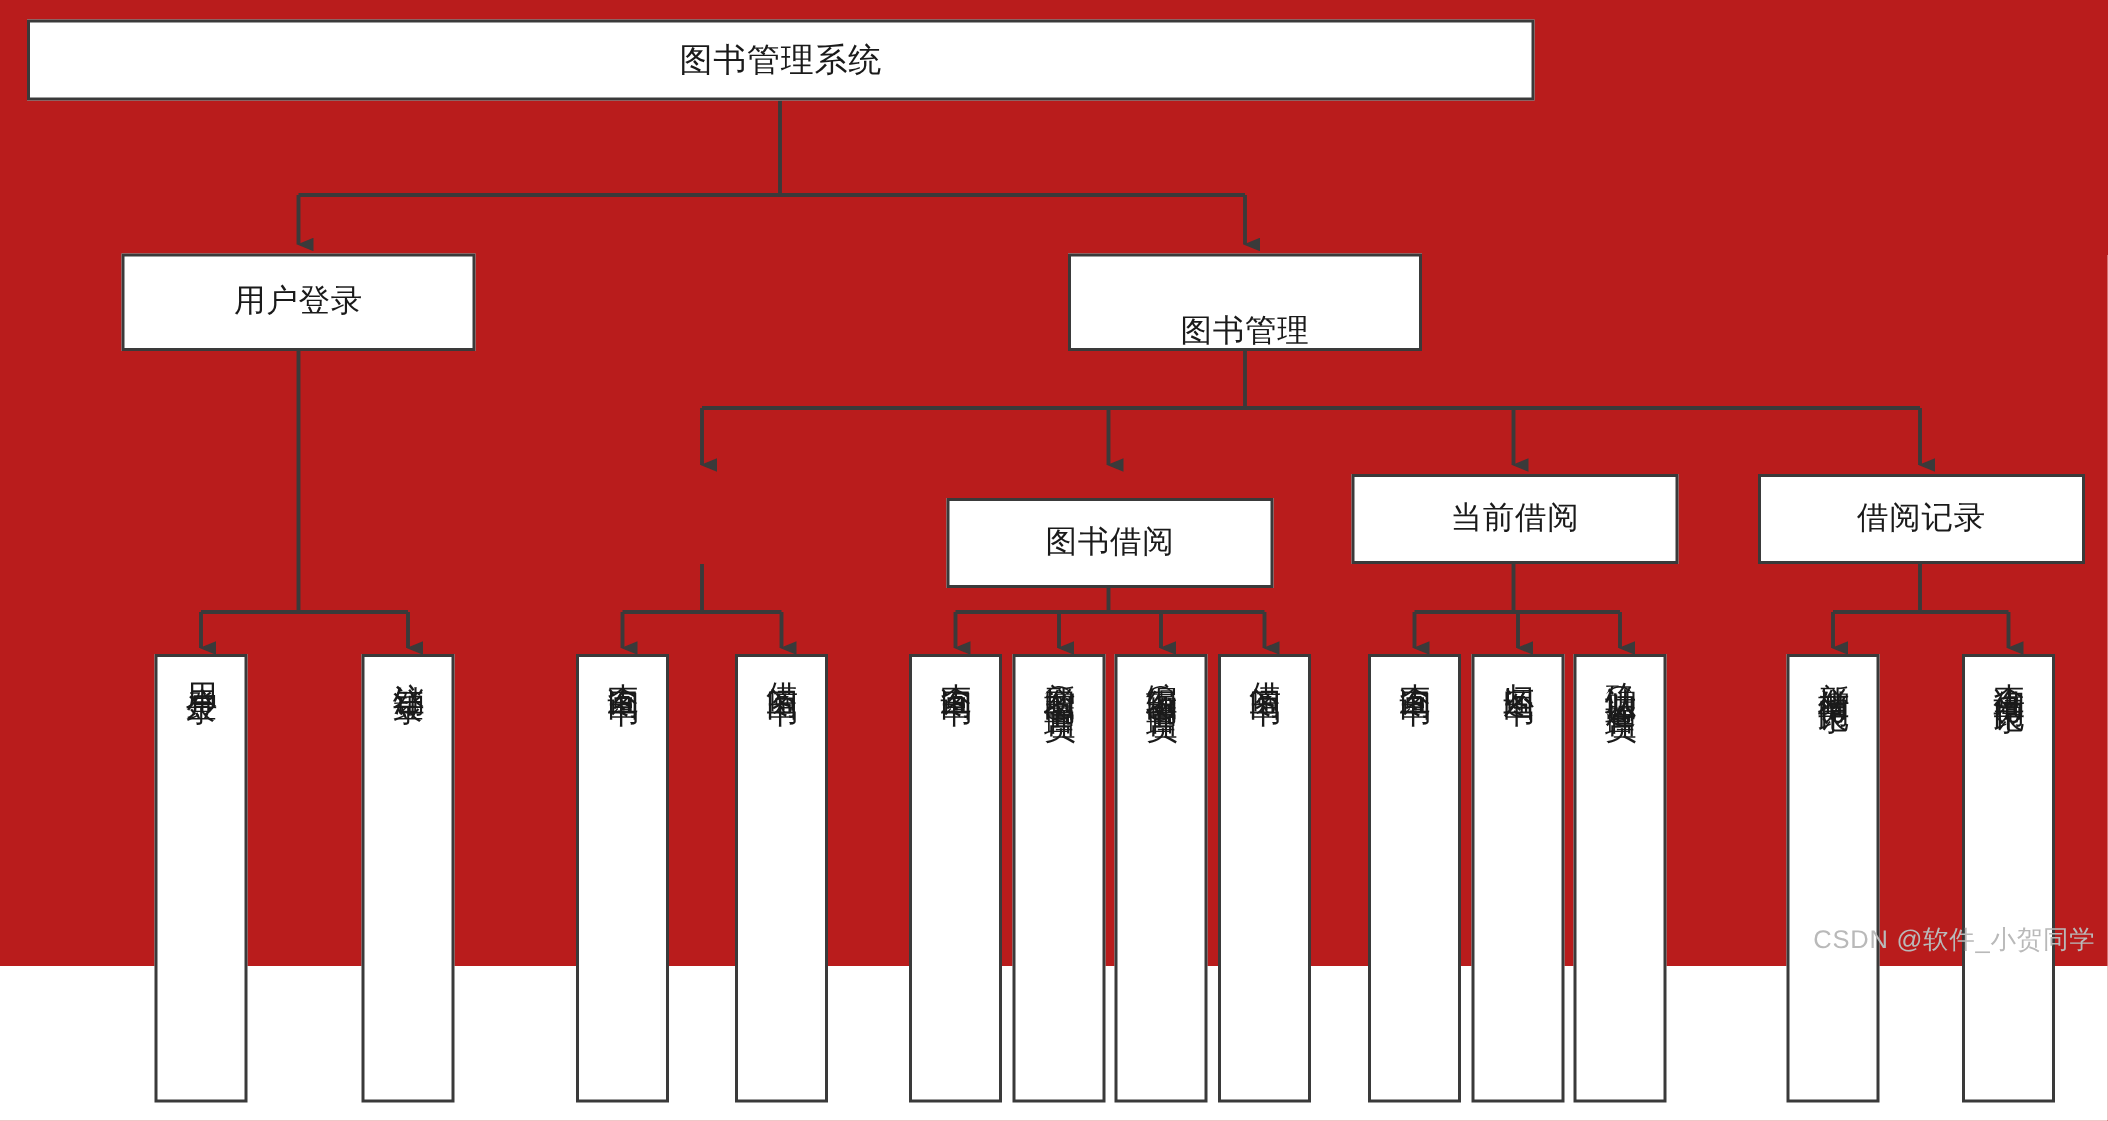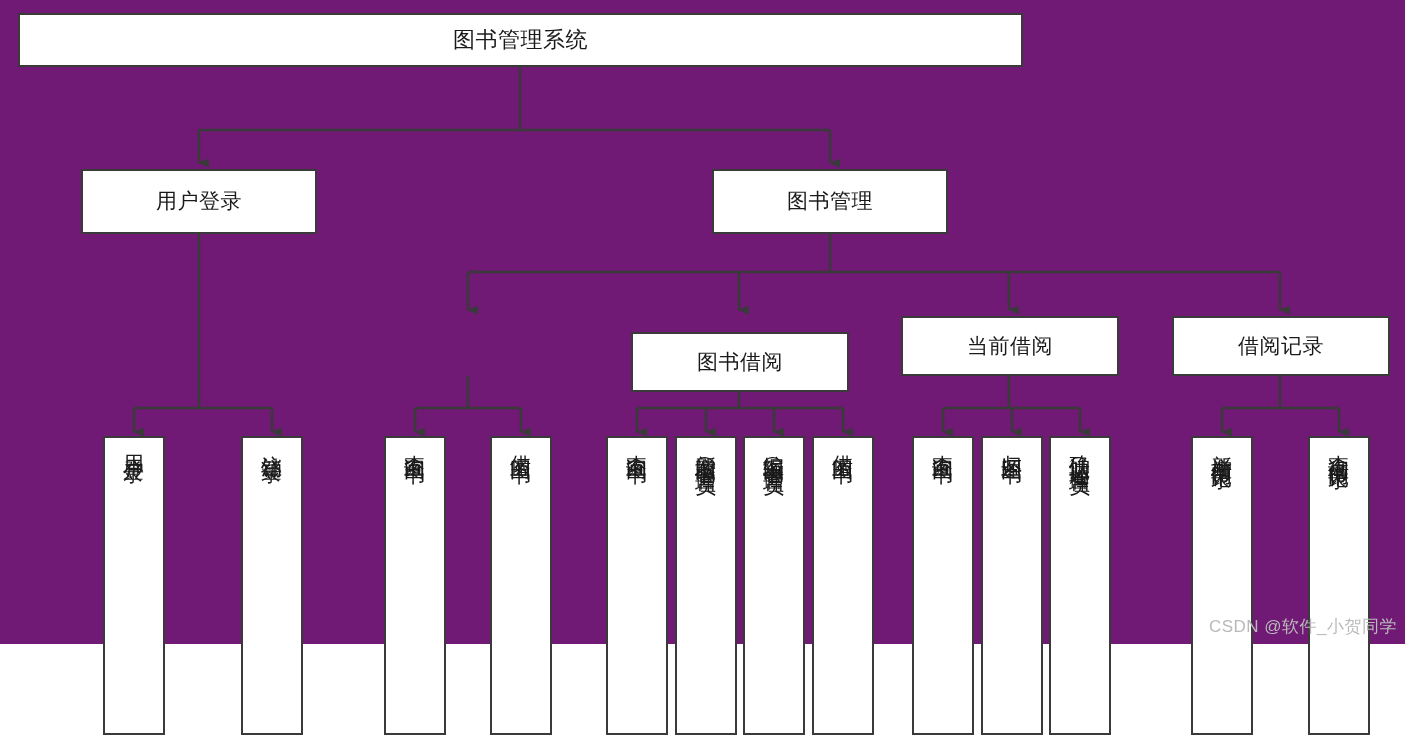--- a/index.html
+++ b/index.html
@@ -10,21 +10,21 @@
   body {
     width: 1405px;
     height: 747px;
     font-family: "Liberation Sans", "DejaVu Sans", sans-serif;
     overflow: hidden;
   }
   #diagram-root {
     position: relative;
     width: 1405px;
     height: 644px;
-    background: #701a75;
+    background: #b91c1c;
   }
   svg.connector-layer {
     position: absolute;
     left: 0;
     top: 0;
     width: 1405px;
     height: 747px;
     pointer-events: none;
   }
   .node-box {
@@ -132,21 +132,21 @@
   </svg>
 
   <div class="node-box node-h node-root" style="left:18px; top:13px; width:1005px; height:54px;">
     <span class="node-label">图书管理系统</span>
   </div>
 
   <div class="node-box node-h" style="left:81px; top:169px; width:236px; height:65px;">
     <span class="node-label">用户登录</span>
   </div>
 
-  <div class="node-box node-h" style="left:712px; top:169px; width:236px; height:65px;">
+  <div class="node-box node-h" style="left:712px; top:169px; width:236px; height:65px;align-items:flex-end;">
     <span class="node-label">图书管理</span>
   </div>
 
 
   <div class="node-box node-h" style="left:631px; top:332px; width:218px; height:60px;">
     <span class="node-label">图书借阅</span>
   </div>
 
   <div class="node-box node-h" style="left:901px; top:316px; width:218px; height:60px;">
     <span class="node-label">当前借阅</span>

